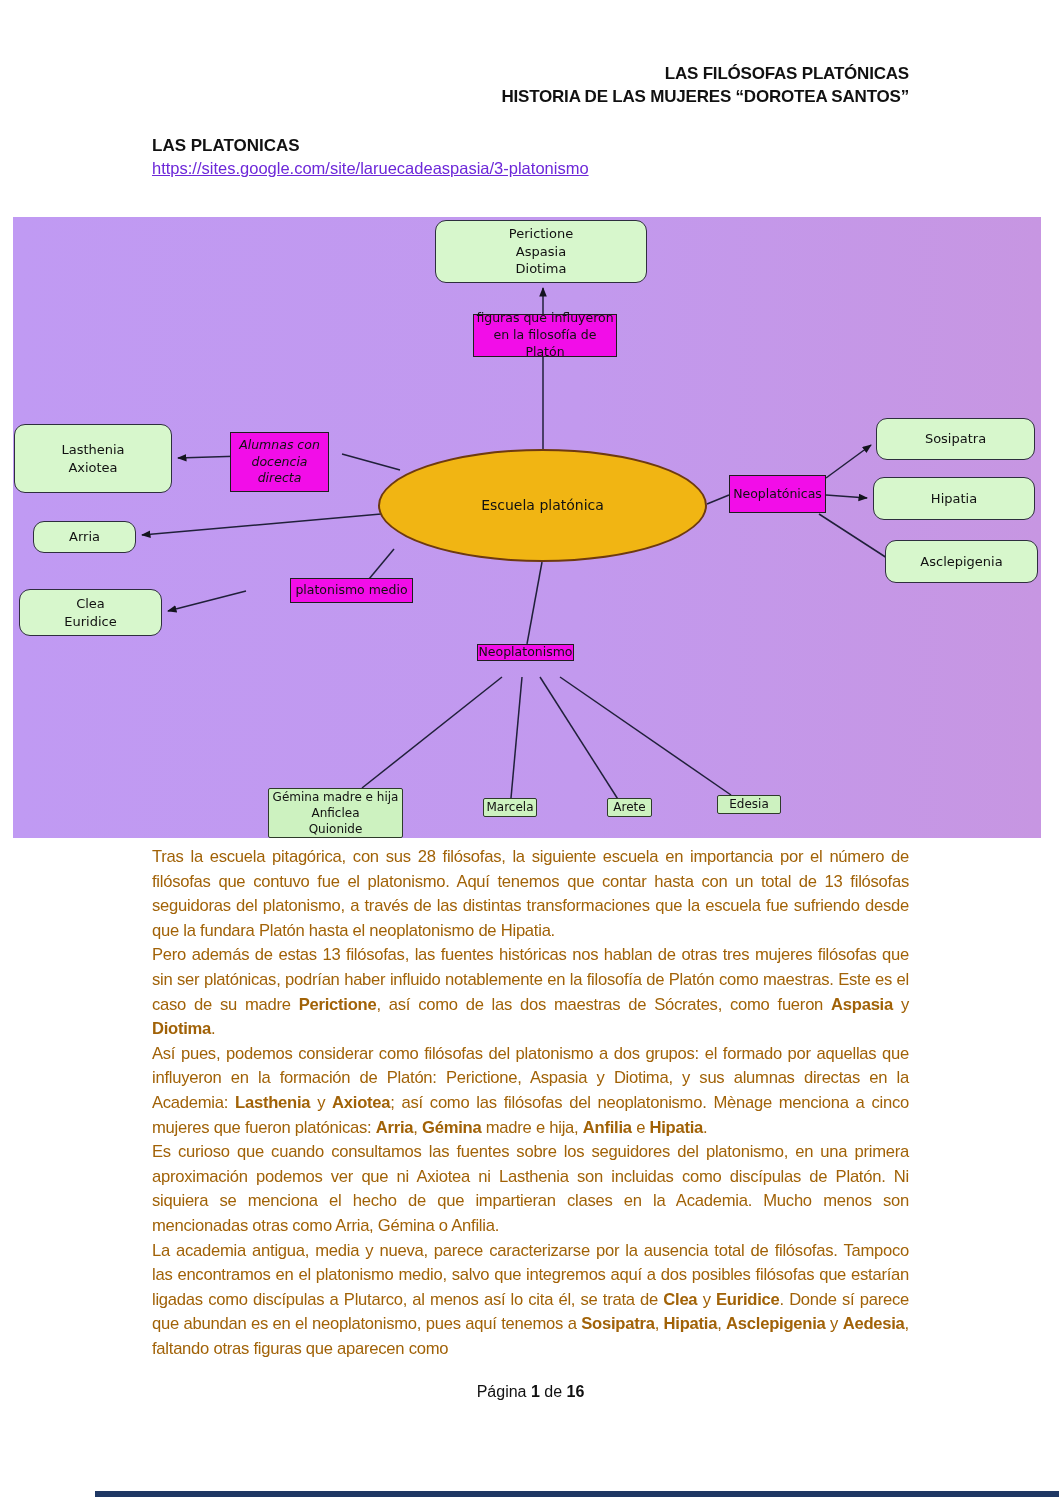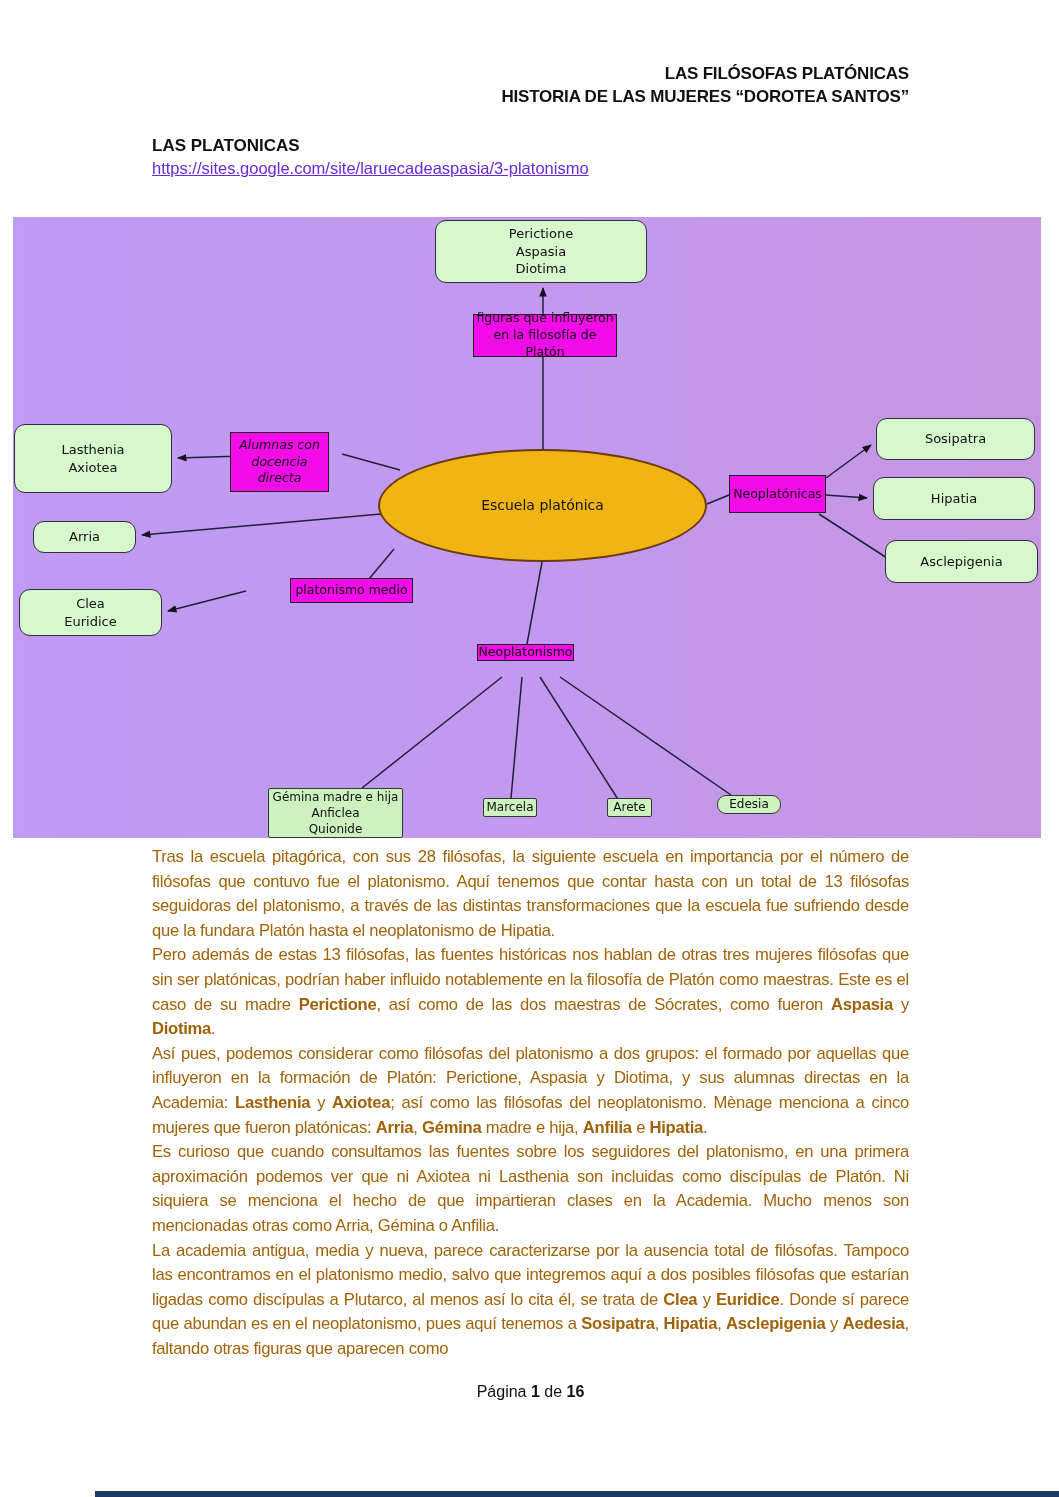--- a/index.html
+++ b/index.html
@@ -95,21 +95,21 @@
   <div class="node n-magenta" style="left:716px;top:258px;width:97px;height:38px;">Neoplatónicas</div>
   <div class="node n-green" style="left:863px;top:201px;width:159px;height:42px;">Sosipatra</div>
   <div class="node n-green" style="left:860px;top:260px;width:162px;height:43px;">Hipatia</div>
   <div class="node n-green" style="left:872px;top:323px;width:153px;height:43px;">Asclepigenia</div>
   <div class="node n-magenta" style="left:464px;top:427px;width:97px;height:17px;">Neoplatonismo</div>
   <div class="node n-greensq" style="left:255px;top:571px;width:135px;height:50px;">Gémina madre e hija
 Anficlea
 Quionide</div>
   <div class="node n-greensq" style="left:470px;top:581px;width:54px;height:19px;">Marcela</div>
   <div class="node n-greensq" style="left:594px;top:581px;width:45px;height:19px;">Arete</div>
-  <div class="node n-greensq" style="left:704px;top:578px;width:64px;height:19px;border-radius:9px;">Edesia</div>
+  <div class="node n-greensq" style="left:704px;top:578px;width:64px;height:19px;">Edesia</div>
 </div>
 
 <div class="body-text">
   <p><span>Tras la escuela pitagórica, con sus 28 filósofas, la siguiente escuela en importancia por el número de filósofas que contuvo fue el platonismo. Aquí tenemos que contar hasta con un total de 13 filósofas seguidoras del platonismo, a través de las distintas transformaciones que la escuela fue sufriendo desde que la fundara Platón hasta el neoplatonismo de Hipatia.</span></p>
   <p><span>Pero además de estas 13 filósofas, las fuentes históricas nos hablan de otras tres mujeres filósofas que sin ser platónicas, podrían haber influido notablemente en la filosofía de Platón como maestras. Este es el caso de su madre </span><b>Perictione</b><span>, así como de las dos maestras de Sócrates, como fueron </span><b>Aspasia</b><span> y </span><b>Diotima</b><span>.</span></p>
   <p><span>Así pues, podemos considerar como filósofas del platonismo a dos grupos: el formado por aquellas que influyeron en  la formación de Platón: Perictione, Aspasia y Diotima, y sus alumnas directas en la Academia: </span><b>Lasthenia</b><span> y </span><b>Axiotea</b><span>; así como las filósofas del neoplatonismo. Mènage menciona a cinco mujeres que fueron platónicas: </span><b>Arria</b><span>, </span><b>Gémina</b><span> madre e hija, </span><b>Anfilia</b><span> e </span><b>Hipatia</b><span>.</span></p>
   <p><span>Es curioso que cuando consultamos las fuentes sobre los seguidores del platonismo, en una primera aproximación podemos ver que ni Axiotea ni Lasthenia son incluidas como discípulas de Platón. Ni siquiera se menciona el hecho de que impartieran clases en la Academia. Mucho menos son mencionadas otras como Arria, Gémina o Anfilia.</span></p>
   <p><span>La academia antigua, media y nueva, parece caracterizarse por la ausencia total de filósofas. Tampoco las encontramos en el platonismo medio, salvo que integremos aquí a dos posibles filósofas que estarían ligadas como discípulas a Plutarco, al menos así lo cita él, se trata de </span><b>Clea</b><span> y </span><b>Euridice</b><span>. Donde sí parece que abundan es en el neoplatonismo, pues aquí tenemos a </span><b>Sosipatra</b><span>, </span><b>Hipatia</b><span>, </span><b>Asclepigenia</b><span> y </span><b>Aedesia</b><span>, faltando otras figuras que aparecen como</span></p>
 </div>
 

